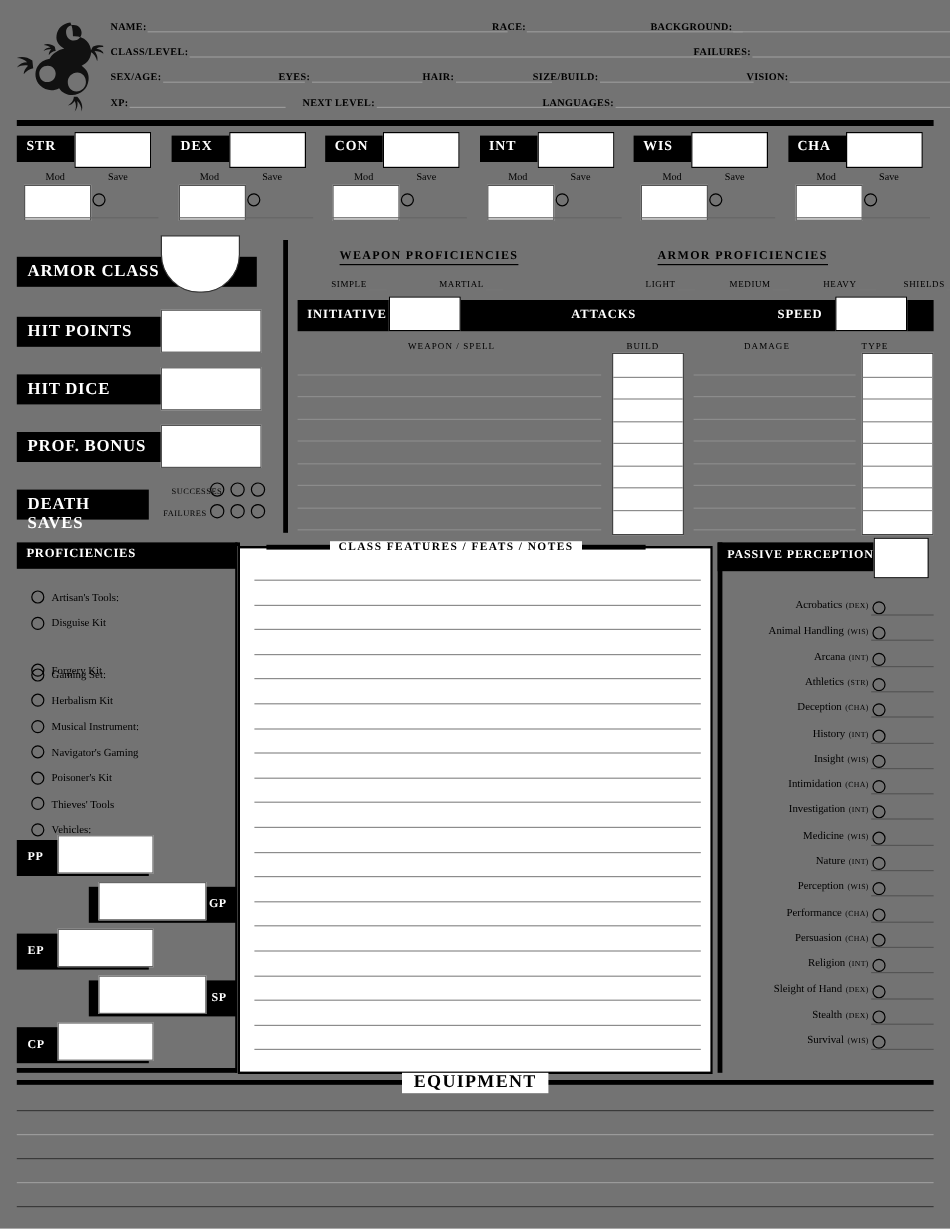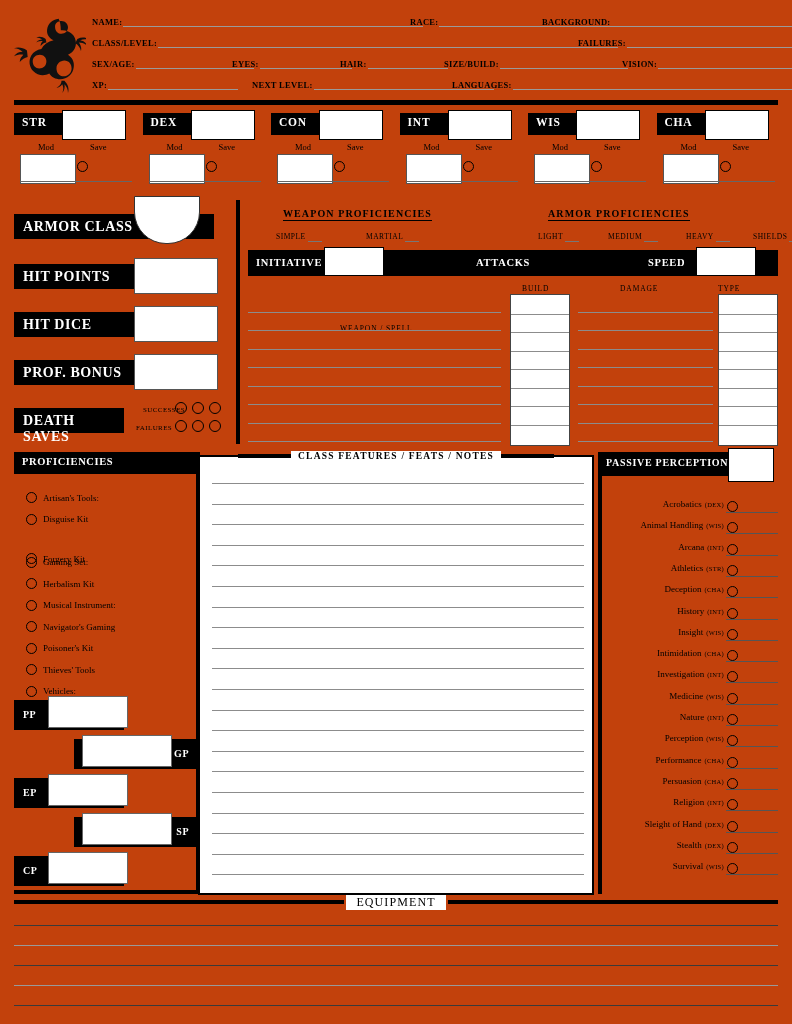--- a/index.html
+++ b/index.html
@@ -4,21 +4,21 @@
 <title>D&amp;D Character Sheet</title>
 <style>
   html,body{margin:0;padding:0;background:#fff;}
   body{
     font-family:"Liberation Serif", serif;
     color:#000;
     width:792px;
     height:1024px;
     overflow:hidden;
   }
-  .sheet{position:relative;width:792px;height:1024px;background:#c2410c;}
+  .sheet{position:relative;width:792px;height:1024px;background:#737373;}
 
   
   .header{position:absolute;left:14px;top:12px;width:764px;height:88px;}
   .logo{position:absolute;left:0;top:2px;width:72px;height:80px;}
   .hdr-fields{position:absolute;left:78px;top:0;width:686px;height:84px;}
   .hrow{position:relative;height:21px;}
   .fld{position:absolute;display:flex;align-items:flex-end;height:15px;}
   .fld .ftxt{font-size:8.5px;letter-spacing:.3px;font-weight:bold;
     font-family:"Liberation Serif",serif;white-space:nowrap;line-height:9px;}
   .fld .fline{border-bottom:1px solid #9a9a9a;height:11px;margin-left:1px;}
@@ -85,21 +85,21 @@
   
   .money{position:absolute;left:14px;top:700px;width:184px;height:190px;}
   .m-bar{position:absolute;height:30px;background:#000;}
   .m-bar span{position:absolute;color:#fff;font-size:10px;font-weight:bold;
     letter-spacing:.5px;top:9px;font-family:"Liberation Serif",serif;}
   .m-box{position:absolute;background:#fff;border:1.4px solid #666;}
 
   
   .features{position:absolute;left:198px;top:455px;width:396px;height:440px;
     border:2.5px solid #000;box-sizing:border-box;background:#fff;}
-  .feat-title-wrap{position:absolute;left:198px;top:447px;width:396px;height:17px;
+  .feat-title-wrap{position:absolute;left:182px;top:447px;width:396px;height:17px;
     display:flex;align-items:center;justify-content:center;}
   .feat-title{background:#fff;padding:0 7px;font-size:9.5px;font-weight:bold;
     letter-spacing:1.2px;z-index:3;font-family:"Liberation Serif",serif;}
   .feat-tick{position:absolute;top:7px;height:4px;background:#000;z-index:2;}
   .fline2{position:absolute;left:12px;width:372px;height:1px;background:#8c8c8c;}
 
   
   .skills{position:absolute;left:598px;top:452px;width:180px;height:442px;}
   .pp-bar{position:absolute;left:0;top:0;width:148px;height:24px;background:#000;}
   .pp-bar span{position:absolute;left:8px;top:5px;color:#fff;font-size:10px;
@@ -111,21 +111,21 @@
   .sk-name{position:absolute;right:54px;top:3px;font-size:9px;text-align:right;
     white-space:nowrap;}
   .sk-ab{font-size:6.5px;letter-spacing:.3px;margin-left:3px;}
   .sk-circ{position:absolute;right:40px;top:5px;width:9px;height:9px;
     border:1.3px solid #000;border-radius:50%;}
   .sk-line{position:absolute;right:0;top:16px;width:52px;height:1px;background:#555;}
 
   
   .eq-title-wrap{position:absolute;left:0;top:893px;width:792px;height:18px;
     display:flex;align-items:center;justify-content:center;}
-  .eq-title{background:#fff;padding:0 10px;font-size:12px;font-weight:normal;
+  .eq-title{background:#fff;padding:0 10px;font-size:15px;font-weight:bold;
     letter-spacing:1.1px;z-index:3;font-family:"Liberation Serif",serif;}
   .eq-bar{position:absolute;top:7px;height:4px;background:#000;z-index:2;}
   .eqline{position:absolute;left:14px;width:764px;height:1px;}
 </style>
 </head>
 <body>
 
 <div class="sheet">
 
   <div class="header">
@@ -167,21 +167,21 @@
         </div>
       <div class="hrow" id="hrow3">
           <div class="fld" style="left: 0px;">
             <span class="ftxt">SEX/AGE:</span>
             <span class="fline" style="width: 118px;"></span>
           </div>
           <div class="fld" style="left: 140px;">
             <span class="ftxt">EYES:</span>
             <span class="fline" style="width: 92px;"></span>
           </div>
-          <div class="fld" style="left: 248px;">
+          <div class="fld" style="left: 260px;">
             <span class="ftxt">HAIR:</span>
             <span class="fline" style="width: 80px;"></span>
           </div>
           <div class="fld" style="left: 352px;">
             <span class="ftxt">SIZE/BUILD:</span>
             <span class="fline" style="width: 128px;"></span>
           </div>
           <div class="fld" style="left: 530px;">
             <span class="ftxt">VISION:</span>
             <span class="fline" style="width: 156px;"></span>
@@ -320,21 +320,21 @@
       </div>
 
     <div class="initbar">
       <div class="t" style="left:8px;">INITIATIVE</div>
       <div class="wbox" style="left:76px;width:58px;"></div>
       <div class="t" style="left:228px;">ATTACKS</div>
       <div class="t" style="left:400px;">SPEED</div>
       <div class="wbox" style="left:448px;width:58px;"></div>
     </div>
 
-    <div class="atk-head" style="left:92px;margin-top:40px;">WEAPON / SPELL</div>
+    <div class="atk-head" style="left:92px;">WEAPON / SPELL</div>
     <div class="atk-head" style="left:274px;">BUILD</div>
     <div class="atk-head" style="left:372px;">DAMAGE</div>
     <div class="atk-head" style="left:470px;">TYPE</div>
 
     <div class="atk-table" id="atktable">
         <div class="atk-row">
           <div class="atk-ws"></div>
           <div class="atk-dm"></div>
         </div>
         <div class="atk-row">

